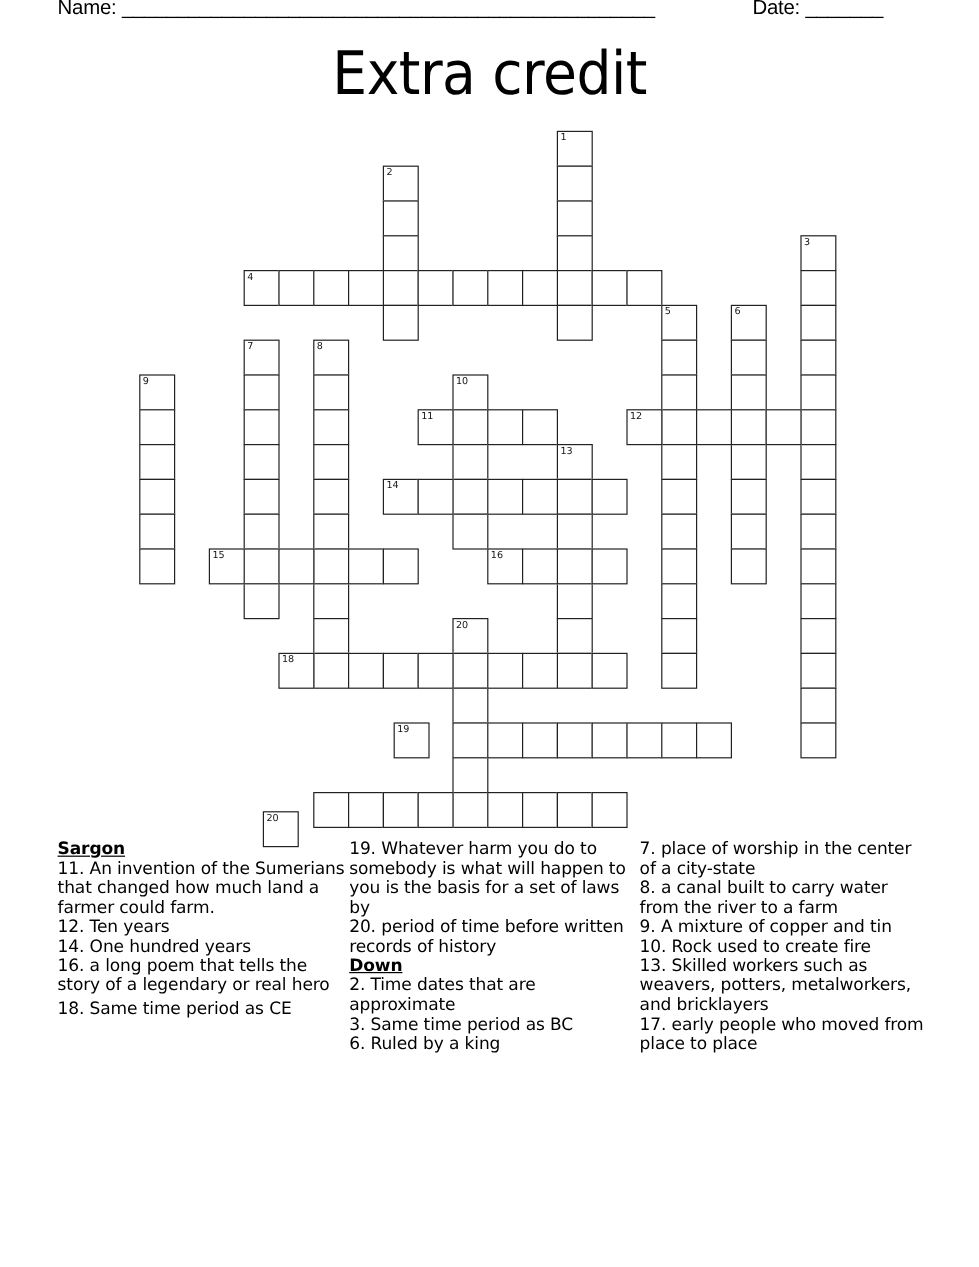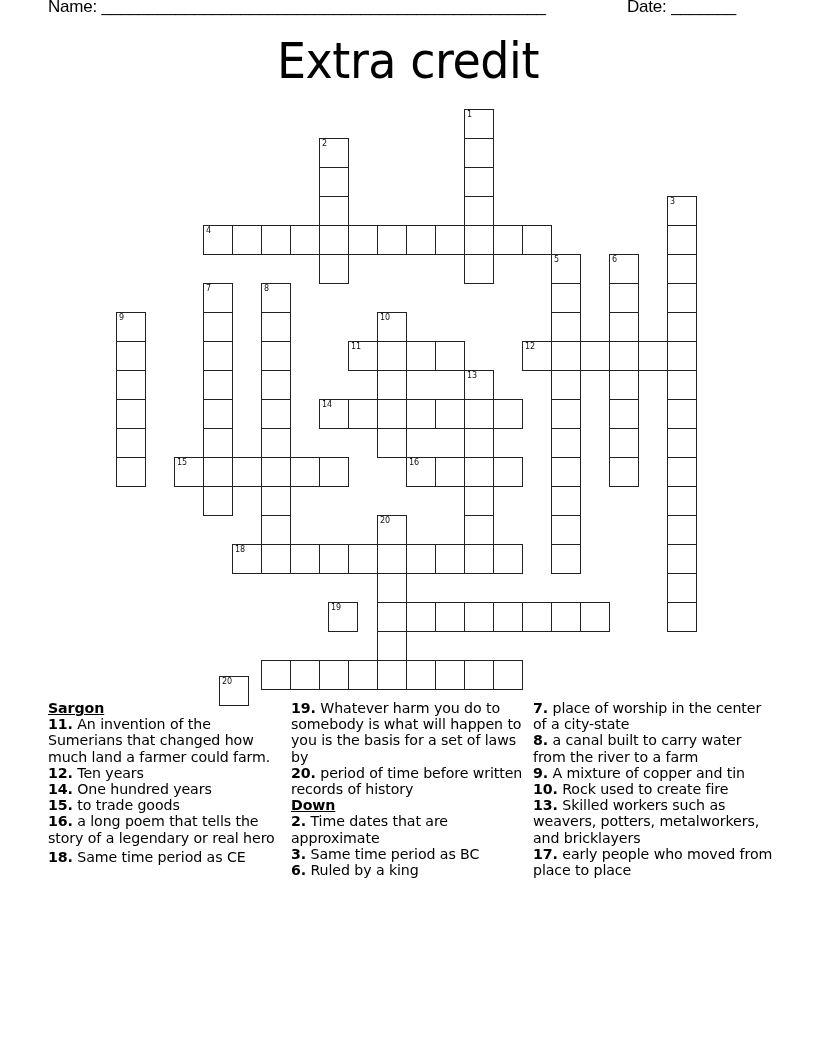--- a/index.html
+++ b/index.html
@@ -10,21 +10,21 @@
   .title { position:absolute; top:32px; left:0; width:816px; text-align:center; font-family:"DejaVu Sans", sans-serif; font-size:50px; font-weight:normal; letter-spacing:-0.5px; transform:scaleX(0.92); }
   #grid { position:absolute; left:0; top:0; width:816px; height:700px; }
   .cell { position:absolute; width:28px; height:28px; border:1.5px solid #222; background:#fff; box-sizing:content-box; margin-left:-1px; margin-top:-1px; }
   .num { position:absolute; left:2px; top:0px; font-family:"DejaVu Sans", sans-serif; font-size:8px; line-height:10px; color:#111; }
   .clues { position:absolute; top:700px; font-family:"DejaVu Sans", sans-serif; font-size:14.2px; line-height:16.2px; letter-spacing:-0.1px; }
   .col1 { left:48px; width:240px; }
   .col2 { left:291px; width:240px; }
   .col3 { left:533px; width:240px; }
   .sec { font-weight:bold; text-decoration:underline; margin:0; }
   .clue { margin:0; }
-  .clue b { font-weight:bold;margin-top:44px; }
+  .clue b { font-weight:normal;margin-top:44px; }
   .gap { margin-top:3px; }
 </style>
 </head>
 <body>
 
 <div id="name-line" class="hdr">Name: ________________________________________________</div>
 <div id="date-line" class="hdr">Date: _______</div>
 
 <div class="title">Extra credit</div>
 
@@ -208,21 +208,20 @@
     <div class="cell" style="left: 436px; top: 661px;"></div>
     <div class="cell" style="left: 465px; top: 661px;"></div>
     <div class="cell" style="left: 494px; top: 661px;"></div>
   </div>
 
 <div class="clues col1">
   <p class="sec">Sargon</p>
   <p class="clue"><b>11.</b><span> An invention of the Sumerians that changed how much land a farmer could farm.</span></p>
   <p class="clue"><b>12.</b><span> Ten years</span></p>
   <p class="clue"><b>14.</b><span> One hundred years</span></p>
-  <p class="clue"><b>15.</b><span> to trade goods</span></p>
   <p class="clue"><b>16.</b><span> a long poem that tells the story of a legendary or real hero</span></p>
   <p class="clue gap"><b>18.</b><span> Same time period as CE</span></p>
 </div>
 
 <div class="clues col2">
   <p class="clue"><b>19.</b><span> Whatever harm you do to somebody is what will happen to you is the basis for a set of laws by</span></p>
   <p class="clue"><b>20.</b><span> period of time before written records of history</span></p>
   <p class="sec">Down</p>
   <p class="clue"><b>2.</b><span> Time dates that are approximate</span></p>
   <p class="clue"><b>3.</b><span> Same time period as BC</span></p>

